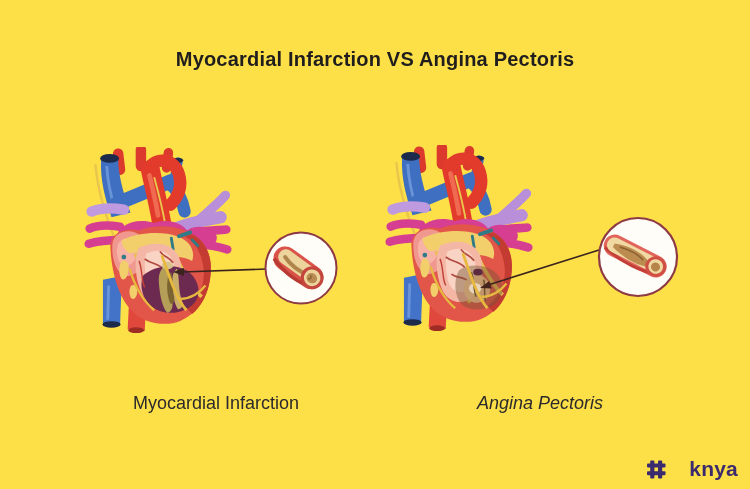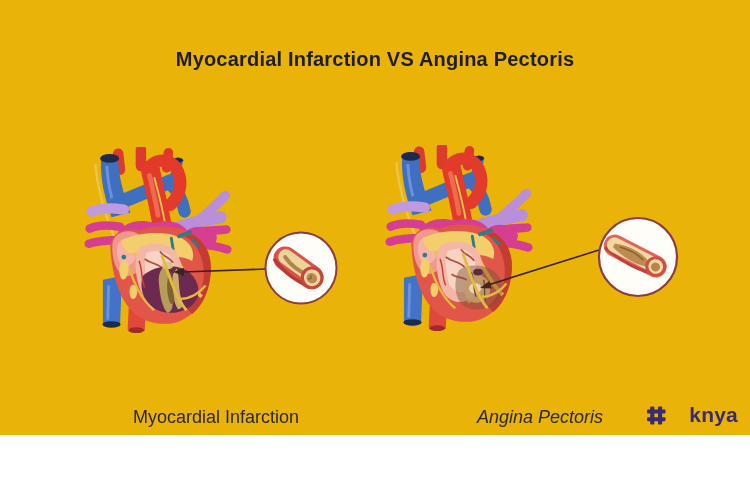--- a/index.html
+++ b/index.html
@@ -1,31 +1,31 @@
 <!DOCTYPE html>
 <html><head>
 <meta charset="utf-8">
 <style>
   html,body{margin:0;padding:0;}
   #canvas{
     position:relative;
-    width:750px;height:435px;
-    background:#eab308;
+    width:750px;height:489px;
+    background:#fde047;
     overflow:hidden;
     font-family:"Liberation Sans", sans-serif;
   }
   .abs{position:absolute;}
   #title{
     top:48px;left:0;width:750px;
     text-align:center;
     font-size:20px;font-weight:700;
     color:#1f1d1e;letter-spacing:.2px;
   }
   .heart-label{
-    top:407px;width:260px;
+    top:393px;width:260px;
     text-align:center;
     font-size:18px;font-weight:400;
     color:#2b292b;
   }
   #label-left{left:86px;}
   #label-right{left:410px;font-style:italic;}
   #brand{
     right:12px;bottom:8px;
     display:flex;align-items:center;gap:23px;
   }

